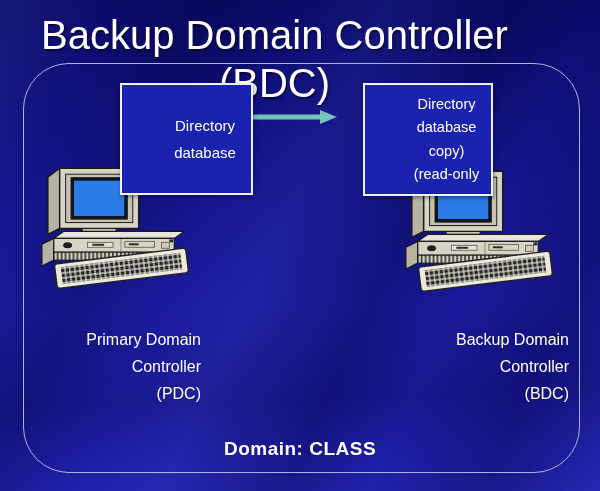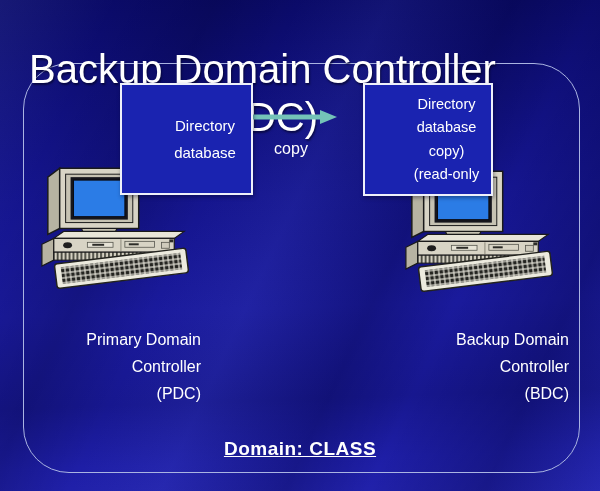--- a/index.html
+++ b/index.html
@@ -11,24 +11,23 @@
   .streaks{
     position:absolute;inset:0;pointer-events:none;
     background:
       linear-gradient(115deg, rgba(140,160,255,0.10) 0%, rgba(0,0,0,0) 14%, rgba(0,0,40,0.22) 26%, rgba(0,0,0,0) 36%, rgba(120,140,250,0.07) 47%, rgba(0,0,48,0.25) 62%, rgba(0,0,0,0) 72%, rgba(0,0,50,0.28) 86%, rgba(90,110,240,0.08) 100%);
   }
   .frame{
     position:absolute;left:23px;top:63px;width:555px;height:408px;
     border:1px solid #aab4e2;border-radius:46px;z-index:1;
   }
   .title{
-    position:absolute;left:0;top:11px;width:525px;text-align:center;z-index:2;
+    position:absolute;left:12px;top:11px;width:525px;text-align:center;z-index:2;
     font-size:40px;line-height:48px;letter-spacing:0px;
     text-shadow:1px 2px 2px rgba(0,0,20,0.55);
-    margin-top:34px;
   }
   .db-box{
     position:absolute;z-index:4;background:#1a23b0;border:2px solid #eef0fa;
     display:flex;flex-direction:column;justify-content:center;text-align:center;
     font-size:15px;box-shadow:1px 2px 4px rgba(0,0,30,0.4);padding-left:37px;
   }
   .db-box .ln{display:block;}
   #pdc-box{left:120px;top:83px;width:92px;height:108px;line-height:27px;}
   #bdc-box{left:363px;top:83px;width:89px;height:109px;line-height:23.5px;font-size:14.5px;}
   .arrow-wrap{position:absolute;left:246px;top:107px;width:92px;height:20px;z-index:3;}
@@ -36,21 +35,21 @@
   .pc{position:absolute;z-index:3;width:158px;height:127px;}
   #pc-left{left:36px;top:165px;}
   #pc-right{left:400px;top:168px;}
   .caption{
     position:absolute;z-index:3;text-align:right;font-size:16px;line-height:27px;top:326px;width:168px;
   }
   #pdc-caption{left:33px;}
   #bdc-caption{left:401px;}
   .footer{
     position:absolute;left:0;top:438px;width:600px;text-align:center;z-index:3;
-    font-size:19px;font-weight:bold;letter-spacing:0.5px;text-decoration:underline;
+    font-size:19px;font-weight:bold;letter-spacing:0.5px;
   }
   .defs-svg{position:absolute;width:0;height:0;}
 </style>
 </head>
 <body>
 
 <div class="slide">
   <div class="streaks"></div>
 
   <div class="frame"></div>
@@ -119,21 +118,20 @@
     <span class="ln">copy)</span>
     <span class="ln">(read-only</span>
   </div>
 
   <div class="arrow-wrap">
     <svg width="92" height="20" viewBox="0 0 92 20">
       <line x1="2" y1="10" x2="75" y2="10" stroke="#74c3b8" stroke-width="5"></line>
       <polygon points="74,3 91,10 74,17" fill="#74c3b8"></polygon>
     </svg>
   </div>
-  <div class="copy-label">copy</div>
 
   <div id="pdc-caption" class="caption">
     <div>Primary Domain</div>
     <div>Controller</div>
     <div>(PDC)</div>
   </div>
 
   <div id="bdc-caption" class="caption">
     <div>Backup Domain</div>
     <div>Controller</div>

